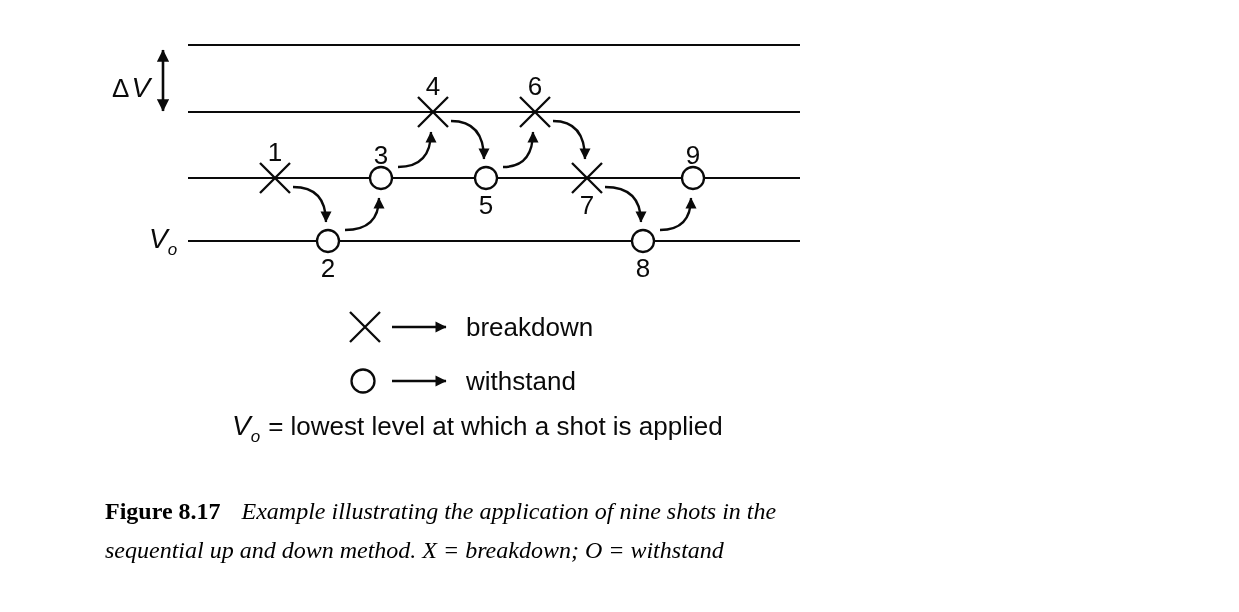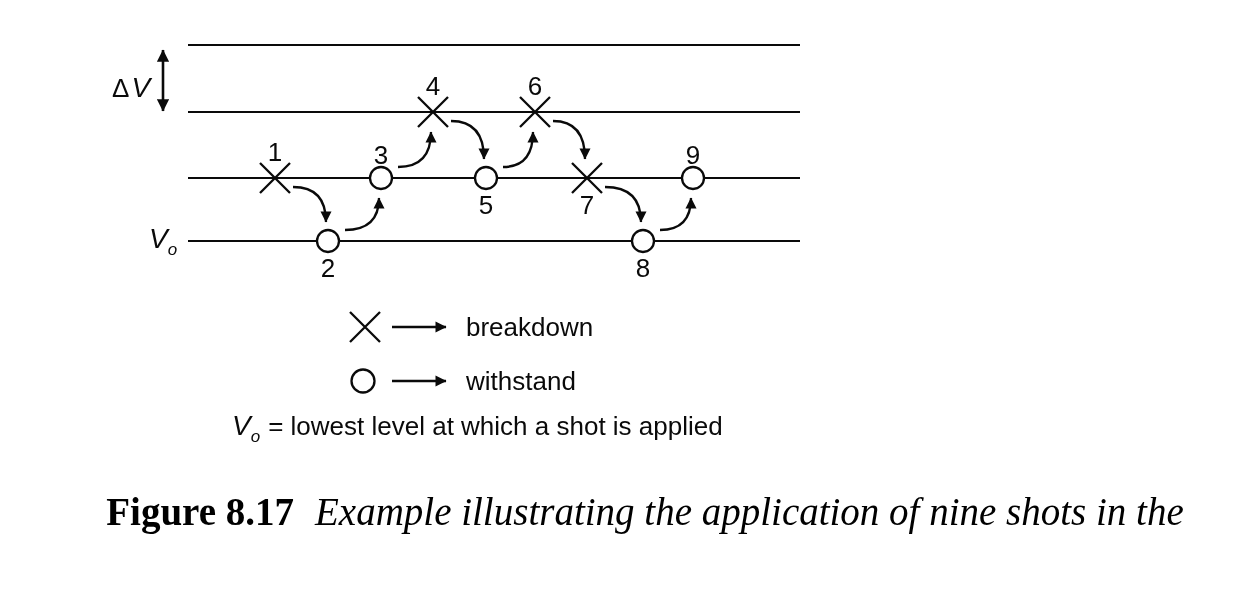--- a/index.html
+++ b/index.html
@@ -18,24 +18,23 @@
   .arrowline { stroke: #0a0a0a; stroke-width: 2.3; fill: none; }
   .dv        { stroke-width: 2.6; }
   .dg-text   { fill: #0a0a0a; font-family: "Liberation Sans", sans-serif; }
   .shot-num  { font-size: 26px; text-anchor: middle; }
 
   .caption {
     position: absolute;
     left: 105px; top: 492px;
     width: 1080px;
     font-family: "Liberation Serif", serif;
-    font-size: 39px;
+    font-size: 24px;
     line-height: 39px;
     color: #000;
-    text-align: center;
   }
   .cap-label { font-weight: bold; font-style: normal; margin-right: 21px; }
   .cap-it    { font-style: italic; }
 </style>
 </head>
 <body>
 
 <svg id="diagram" width="1239" height="470" viewBox="0 0 1239 470">
   <defs>
     <marker id="ah" viewBox="0 0 10 10" refX="9.5" refY="5" markerWidth="6.2" markerHeight="4.8" orient="auto-start-reverse">
@@ -98,13 +97,14 @@
       <circle class="sym symfill" cx="363" cy="381" r="11.5"></circle>
       <line class="arrowline" x1="392" y1="381" x2="446" y2="381" marker-end="url(#ah)"></line>
       <text class="dg-text" font-size="26" x="466" y="390">withstand</text>
     </g>
     <text class="dg-text" x="232" y="435"><tspan font-size="28" font-style="italic">V</tspan><tspan font-size="17" font-style="italic" dy="7">o</tspan><tspan font-size="26" dy="-7" dx="8">= lowest level at which a shot is applied</tspan></text>
   </g>
 </svg>
 
 <div class="caption">
   <div><span class="cap-label">Figure 8.17</span><span class="cap-it">Example illustrating the application of nine shots in the</span></div>
+  <div class="cap-it">sequential up and down method. X = breakdown; O = withstand</div>
 </div>
 
 </body></html>

